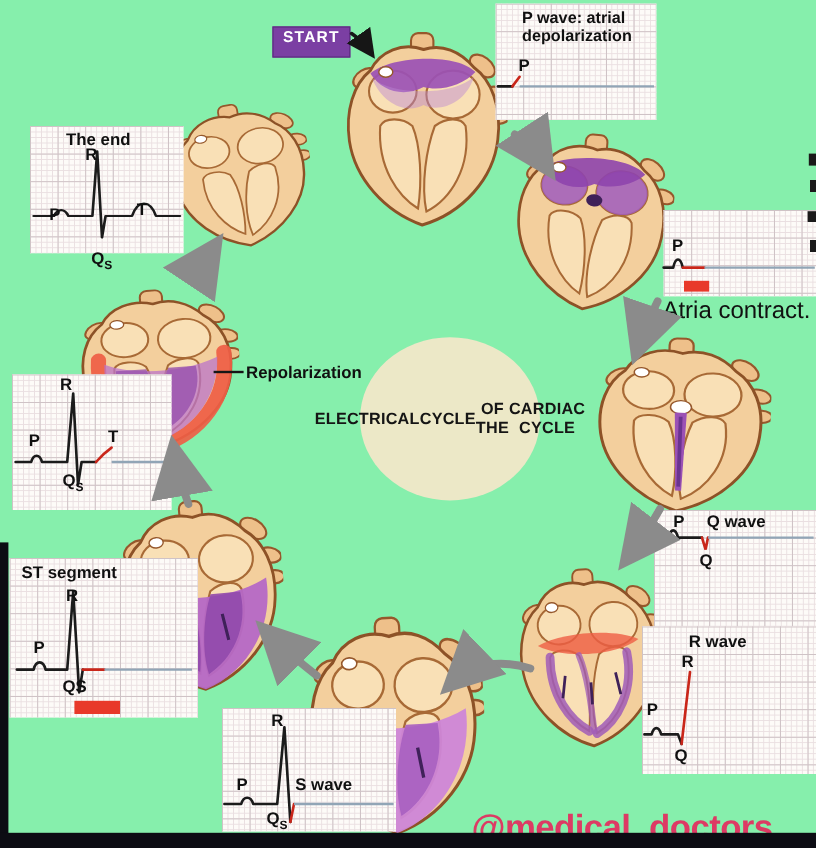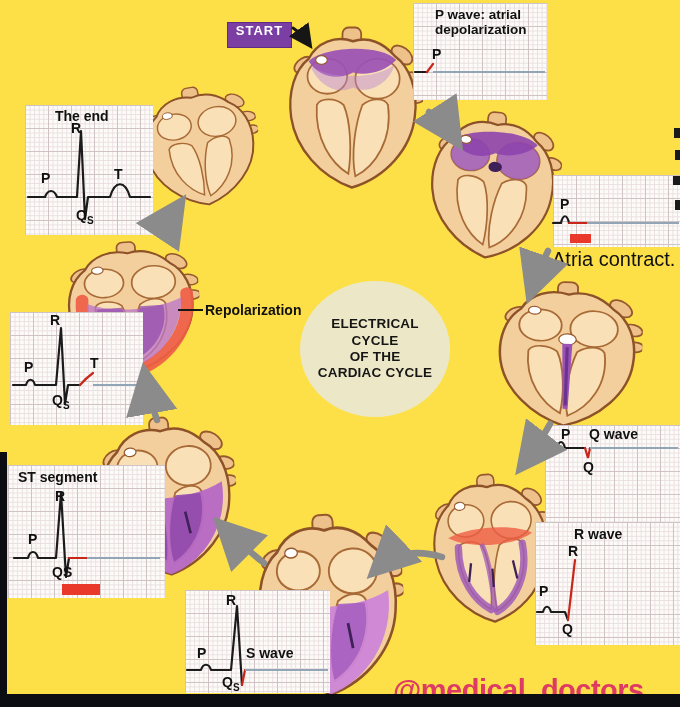--- a/index.html
+++ b/index.html
@@ -1,16 +1,16 @@
 <!DOCTYPE html>
 <html><head>
 <meta charset="utf-8">
 <style>
   html,body{margin:0;padding:0;background:#888;}
-  #canvas{position:relative;width:680px;height:707px;background:#fde047;overflow:hidden;
+  #canvas{position:relative;width:680px;height:707px;background:#86efac;overflow:hidden;
           font-family:"Liberation Sans",sans-serif;margin:0 auto;}
   .panel{position:absolute;background-color:#fdfbf8;
     background-image:
       linear-gradient(#cfc3c6 1px, transparent 1px),
       linear-gradient(90deg,#cfc3c6 1px, transparent 1px),
       linear-gradient(#eadfe1 1px, transparent 1px),
       linear-gradient(90deg,#eadfe1 1px, transparent 1px);
     background-size:23px 23px,23px 23px,4.6px 4.6px,4.6px 4.6px;}
   .trace{position:absolute;left:0;top:0;width:100%;height:100%;overflow:visible;}
   .tk{stroke:#1b1b1b;stroke-width:2.2;fill:none;stroke-linecap:round;stroke-linejoin:round;}
@@ -24,21 +24,21 @@
   .heart{position:absolute;}
   .heart svg{width:100%;height:100%;display:block;}
   .vessel{fill:#eec08a;stroke:#96582c;stroke-width:1.5;}
   .body{fill:#f3cf9d;stroke:#8d5227;stroke-width:2;}
   .chamber{fill:#f9e0b6;stroke:#a86a36;stroke-width:1.5;}
   .node{fill:#ffffff;stroke:#96582c;stroke-width:1;}
   #start-badge{position:absolute;left:227px;top:22px;width:63px;height:24px;background:#7b3fa3;
     border:1px solid #5d2c80;display:flex;align-items:flex-start;justify-content:center;
     color:#fff;font-weight:bold;font-size:13px;letter-spacing:1px;}
   #center-circle{position:absolute;left:300px;top:281px;width:150px;height:136px;border-radius:50%;
-    background:#ece8c7;display:flex;flex-direction:column;align-items:center;justify-content:center;
+    background:#ece8c7;display:flex;flex-direction:row;align-items:center;justify-content:center;
     text-align:center;font-weight:bold;font-size:13.5px;color:#151515;line-height:1.22;letter-spacing:.2px;}
   #repol-label{position:absolute;left:205px;top:302px;font-weight:bold;font-size:14px;color:#101010;}
   #watermark{position:absolute;left:393px;top:650px;font-weight:bold;font-size:29px;color:#dd3a64;letter-spacing:-.5px;margin-top:24px;}
   #overlay{position:absolute;left:0;top:0;pointer-events:none;}
   .garrow{stroke:#8b8b8b;stroke-width:6.5;fill:none;stroke-linecap:round;}
   .karrow{stroke:#161616;stroke-width:3;fill:none;stroke-linecap:round;}
   .bar{position:absolute;background:#0c0c13;}
   .frag{position:absolute;background:#1a1a1a;}
 </style>
 </head>
@@ -269,21 +269,21 @@
         <path class="tr" d="M70,73 Q76,66 83,61"></path>
         <path class="tg" d="M83,73 H130"></path>
     </svg>
     <span class="wl" style="left:40px;top:1px;">R</span>
     <span class="wl" style="left:14px;top:48px;">P</span>
     <span class="wl" style="left:80px;top:44px;">T</span>
     <span class="wl" style="left:42px;top:81px;"><span>Q</span><sub>S</sub></span>
   </div>
   <div id="repol-label">Repolarization</div>
 
-  <div class="panel" style="left:25px;top:105px;width:128px;height:130px;">
+  <div class="panel" style="left:25px;top:105px;width:128px;height:106px;">
     <svg class="trace" viewBox="0 0 128 130" preserveAspectRatio="none">
       <path class="tk" d="M3,92 H20 C23,84 29,84 32,92 H52 L56,26 L60,114 L63,92 H85 C90,75 100,75 105,92 H125"></path>
     </svg>
     <span class="wl" style="left:30px;top:4px;">The end</span>
     <span class="wl" style="left:46px;top:16px;">R</span>
     <span class="wl" style="left:16px;top:66px;">P</span>
     <span class="wl" style="left:89px;top:62px;">T</span>
     <span class="wl" style="left:51px;top:103px;"><span>Q</span><sub>S</sub></span>
   </div>
 

